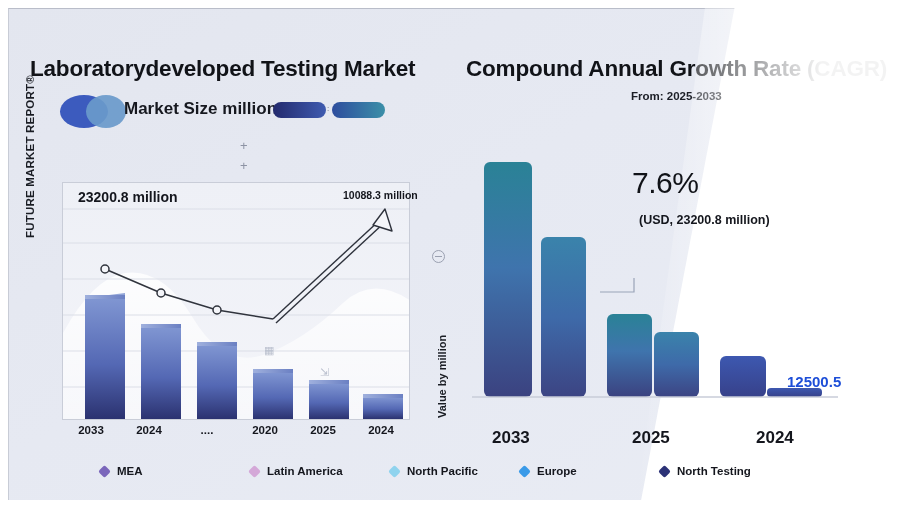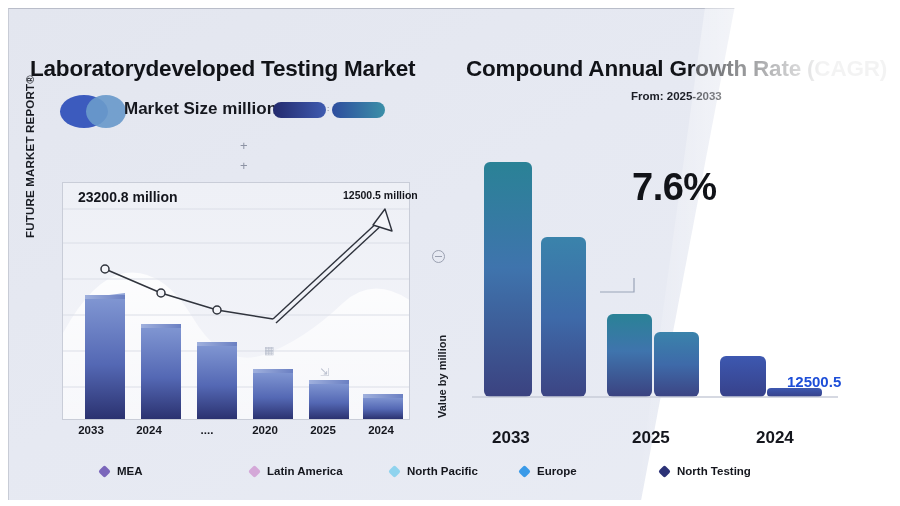--- a/index.html
+++ b/index.html
@@ -141,21 +141,21 @@
     font-size: 11.5px; font-weight: bold; color: #14161d;
   }
 
   
   .rchart {
     position: absolute; left: 462px; top: 150px;
     width: 420px; height: 272px;
   }
   .big-pct {
     position: absolute; left: 632px; top: 166px;
-    font-size: 38px; font-weight: bold; color: #111318;
+    font-size: 30px; font-weight: normal; color: #111318;
     letter-spacing: -0.5px;
   }
   .big-sub {
     position: absolute; left: 639px; top: 213px;
     font-size: 12.5px; font-weight: bold; color: #14161d; white-space: nowrap;
   }
   .val-right {
     position: absolute; left: 787px; top: 373px;
     font-size: 15px; font-weight: bold; color: #1d4ed8; white-space: nowrap;
   }
@@ -260,21 +260,21 @@
       <g fill="none" stroke="#2e323c" stroke-width="1.4">
         <line x1="210" y1="136" x2="318" y2="36"></line>
         <line x1="213" y1="140" x2="321" y2="40"></line>
       </g>
       <path d="M322 26 L329 48 L310 42 Z" fill="#f4f5f9" stroke="#2e323c" stroke-width="1.4" stroke-linejoin="round"></path>
     </svg>
   </div>
 
   <div class="y-axis-left">FUTURE MARKET REPORT®</div>
   <div class="lbl-left-top">23200.8 million</div>
-  <div class="lbl-right-top">12500.5 million</div>
+  <div class="lbl-right-top">10088.3 million</div>
 
   <div class="xlabels-left">
     <span>2033</span>
     <span>2024</span>
     <span>....</span>
     <span>2020</span>
     <span>2025</span>
     <span>2024</span>
   </div>
 
@@ -328,20 +328,21 @@
       <rect x="258" y="206" width="46" height="41" rx="6" fill="url(#barR3)"></rect>
       <rect x="305" y="238" width="55" height="9" rx="4" fill="url(#barR3)"></rect>
 
       <path d="M138 142 L172 142 L172 128" fill="none" stroke="#9aa3b8" stroke-width="1.2"></path>
 
       <line x1="10" y1="247" x2="376" y2="247" stroke="#c9cdd8" stroke-width="1.4"></line>
     </svg>
   </div>
 
   <div class="big-pct">7.6%</div>
+  <div class="big-sub">(USD, 23200.8 million)</div>
   <div class="val-right">12500.5</div>
   <div class="y-axis-right">Value by million</div>
 
   <div class="xlabels-right">
     <span style="left:30px">2033</span>
     <span style="left:170px">2025</span>
     <span style="left:294px">2024</span>
   </div>
 
   <div class="legend">

